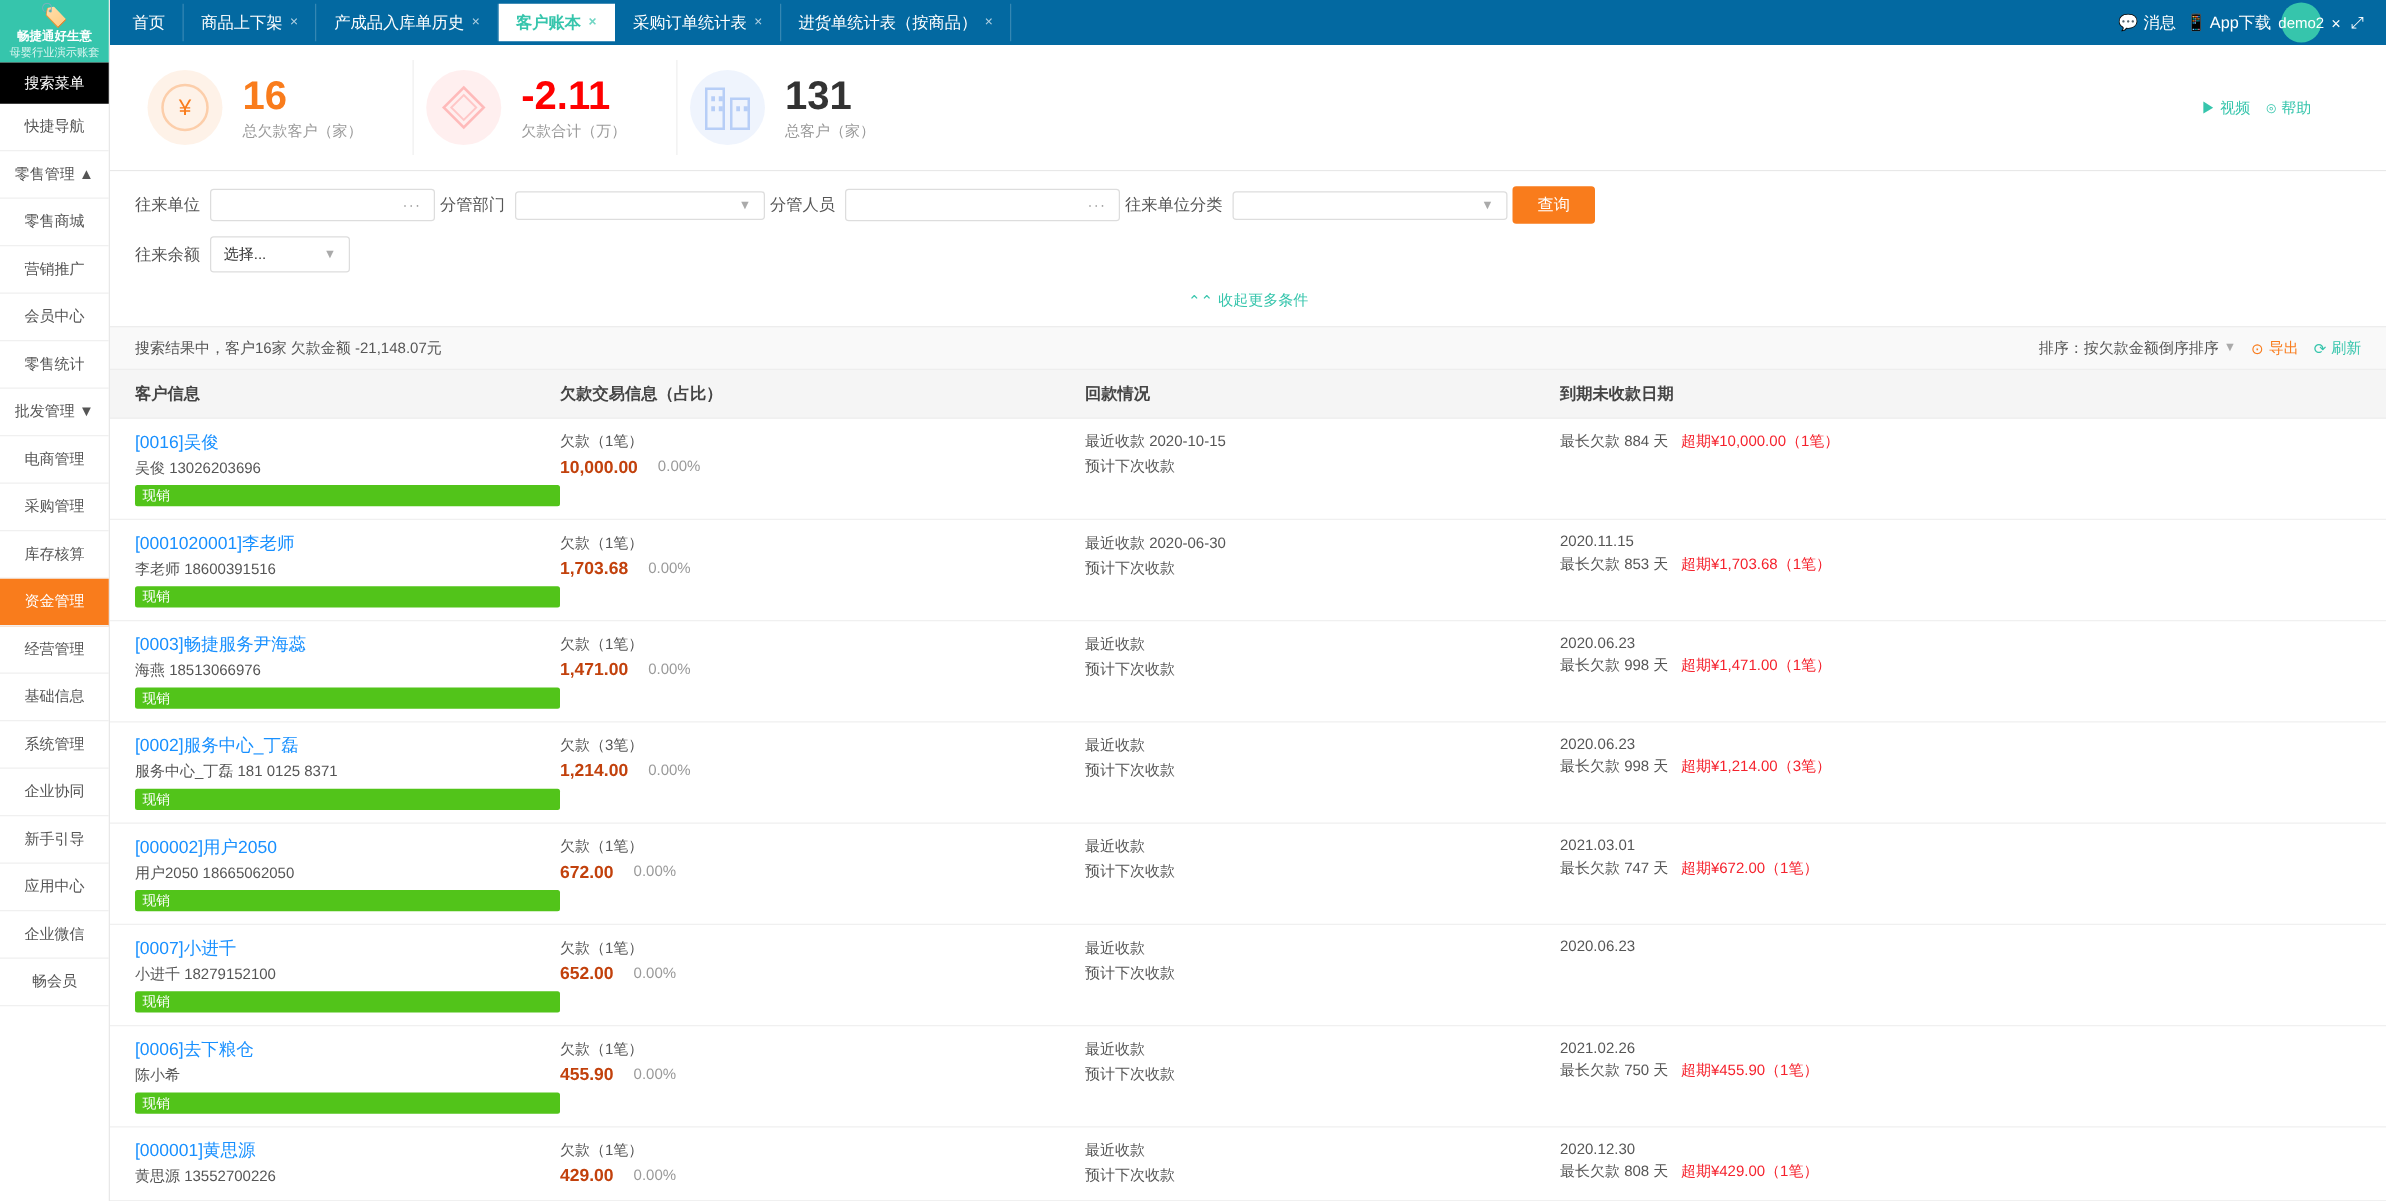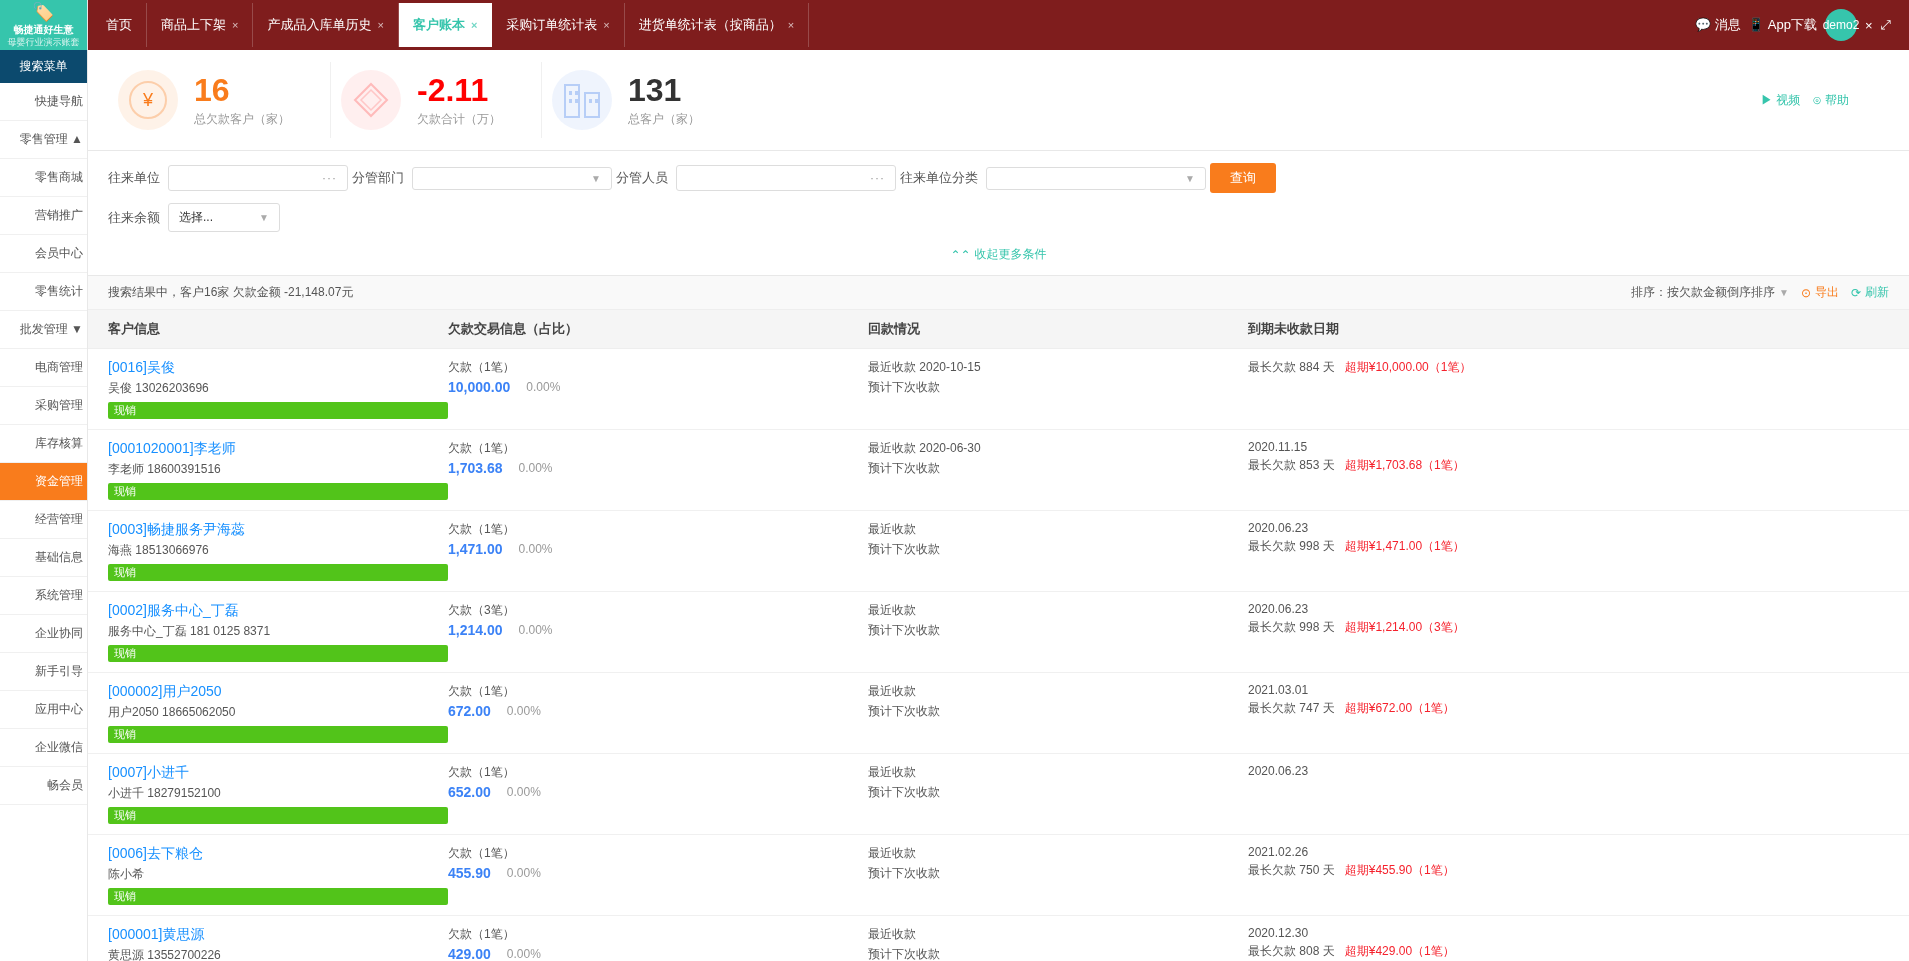--- a/index.html
+++ b/index.html
@@ -6,26 +6,26 @@
     body { font-family: 'Microsoft YaHei', Arial, sans-serif; font-size: 13px; background: #f5f5f5; color: #333; overflow-x: hidden; }
 
     
     .app-wrapper { display: flex; height: 961px; width: 1909px; overflow: hidden; }
     .sidebar { width: 88px; background: #fff; border-right: 1px solid #e8e8e8; display: flex; flex-direction: column; flex-shrink: 0; }
     .main-area { flex: 1; display: flex; flex-direction: column; overflow: hidden; }
 
     
     .sidebar-logo { background: #36c5ac; color: #fff; padding: 8px 4px; text-align: center; font-size: 11px; height: 50px; display: flex; align-items: center; justify-content: center; }
     .sidebar-logo-text { font-weight: bold; font-size: 10px; line-height: 1.3; }
-    .sidebar-search { background: #0c4a6e; color: #fff; text-align: center; padding: 8px 4px; font-size: 12px; cursor: pointer; }
-    .sidebar-nav-item { text-align: right; padding: 10px 4px; font-size: 12px; color: #555; cursor: pointer; border-bottom: 1px solid #f0f0f0; }
+    .sidebar-search { background: #000000; color: #fff; text-align: center; padding: 8px 4px; font-size: 12px; cursor: pointer; }
+    .sidebar-nav-item { text-align: center; padding: 10px 4px; font-size: 12px; color: #555; cursor: pointer; border-bottom: 1px solid #f0f0f0; }
     .sidebar-nav-item.active { background: #f97c1c; color: #fff; }
 
     
-    .top-bar { background: #7f1d1d; height: 50px; display: flex; align-items: center; padding: 3px 10px; justify-content: space-between; }
+    .top-bar { background: #0369a1; height: 36px; display: flex; align-items: center; padding: 3px 10px; justify-content: space-between; }
     .top-bar-tabs { display: flex; align-items: stretch; flex: 1; height: 100%; }
     .tab-item { display: flex; align-items: center; padding: 0 14px; color: #fff; font-size: 13px; cursor: pointer; white-space: nowrap; position: relative; border-right: 1px solid rgba(255,255,255,0.2); }
     .tab-item:first-child { padding: 0 14px 0 8px; }
     .tab-item.active { background: #fff; color: #36c5ac; font-weight: bold; }
     .tab-item .tab-close { margin-left: 6px; font-size: 11px; opacity: 0.7; }
     .top-bar-actions { display: flex; align-items: center; gap: 8px; color: #fff; padding-right: 8px; }
     .top-bar-actions span { cursor: pointer; font-size: 13px; }
 
     
     .content-area { flex: 1; overflow-y: auto; background: #f5f5f5; }
@@ -72,21 +72,21 @@
     
     .table-area { background: #fff; }
     .table-header { display: grid; grid-template-columns: 340px 420px 380px 1fr; background: #f5f5f5; padding: 10px 20px; border-bottom: 1px solid #eee; font-size: 13px; font-weight: bold; color: #444; }
     .table-row-wrapper { border-bottom: 1px solid #f0f0f0; padding: 10px 20px; display: grid; grid-template-columns: 340px 420px 380px 1fr; align-items: start; }
     .customer-info { display: flex; flex-direction: column; gap: 3px; }
     .customer-name { color: #1890ff; font-size: 14px; cursor: pointer; }
     .customer-phone { font-size: 12px; color: #555; }
     .customer-badge { display: inline-block; background: #52c41a; color: #fff; font-size: 11px; padding: 1px 6px; border-radius: 2px; margin-top: 2px; }
     .debt-info { display: flex; flex-direction: column; gap: 3px; }
     .debt-count { font-size: 12px; color: #555; }
-    .debt-amount { color: #3b82f6; font-size: 14px; font-weight: bold; }
+    .debt-amount { color: #c2410c; font-size: 14px; font-weight: bold; }
     .debt-percent { font-size: 12px; color: #999; }
     .debt-row { display: flex; align-items: center; gap: 16px; }
     .recovery-info { display: flex; flex-direction: column; gap: 3px; font-size: 12px; color: #555; }
     .recovery-row { display: flex; gap: 8px; }
     .overdue-info { display: flex; flex-direction: column; gap: 3px; }
     .overdue-date { font-size: 12px; color: #555; }
     .overdue-days { font-size: 12px; color: #555; }
     .overdue-amount { color: #f5222d; font-size: 12px; cursor: pointer; }
 
     

